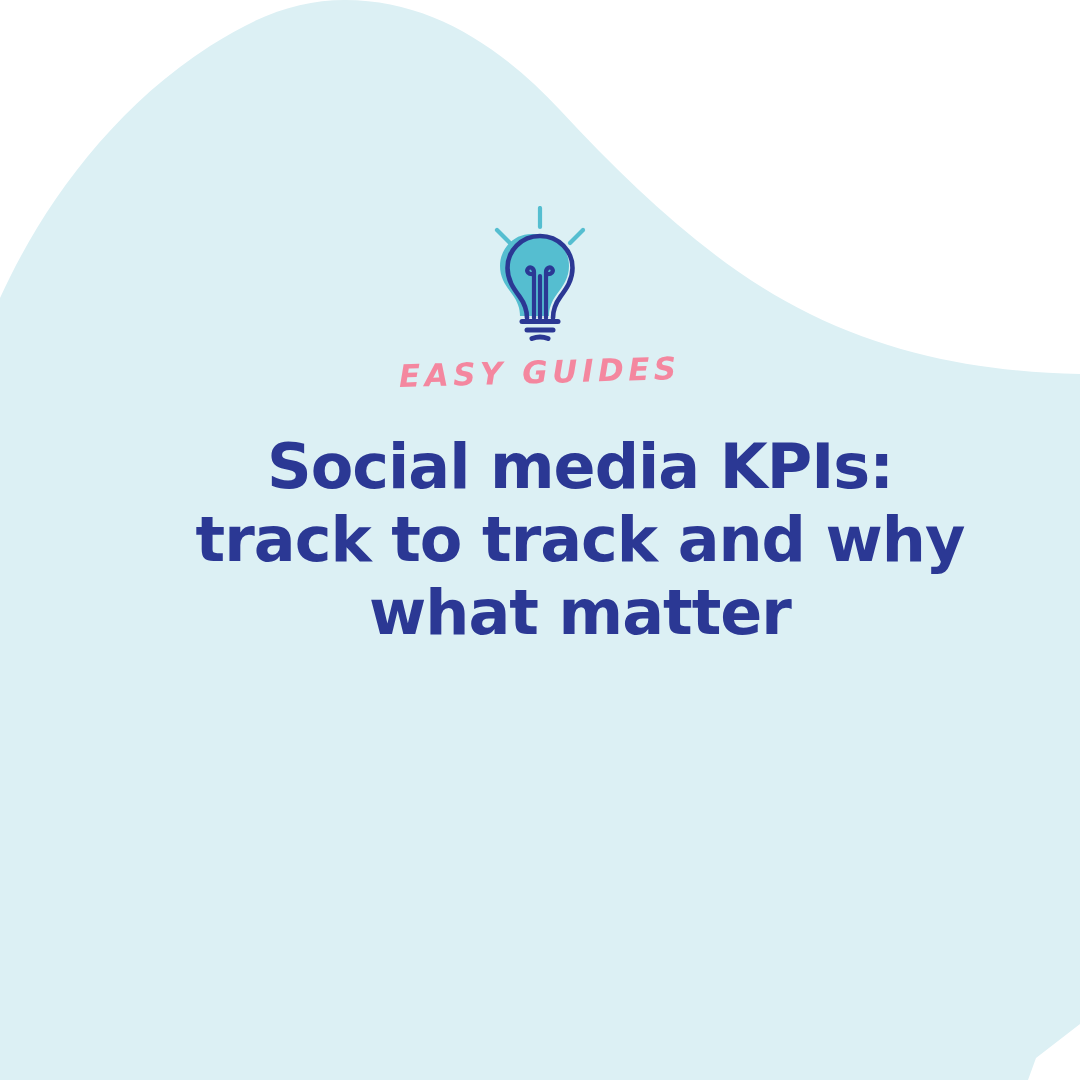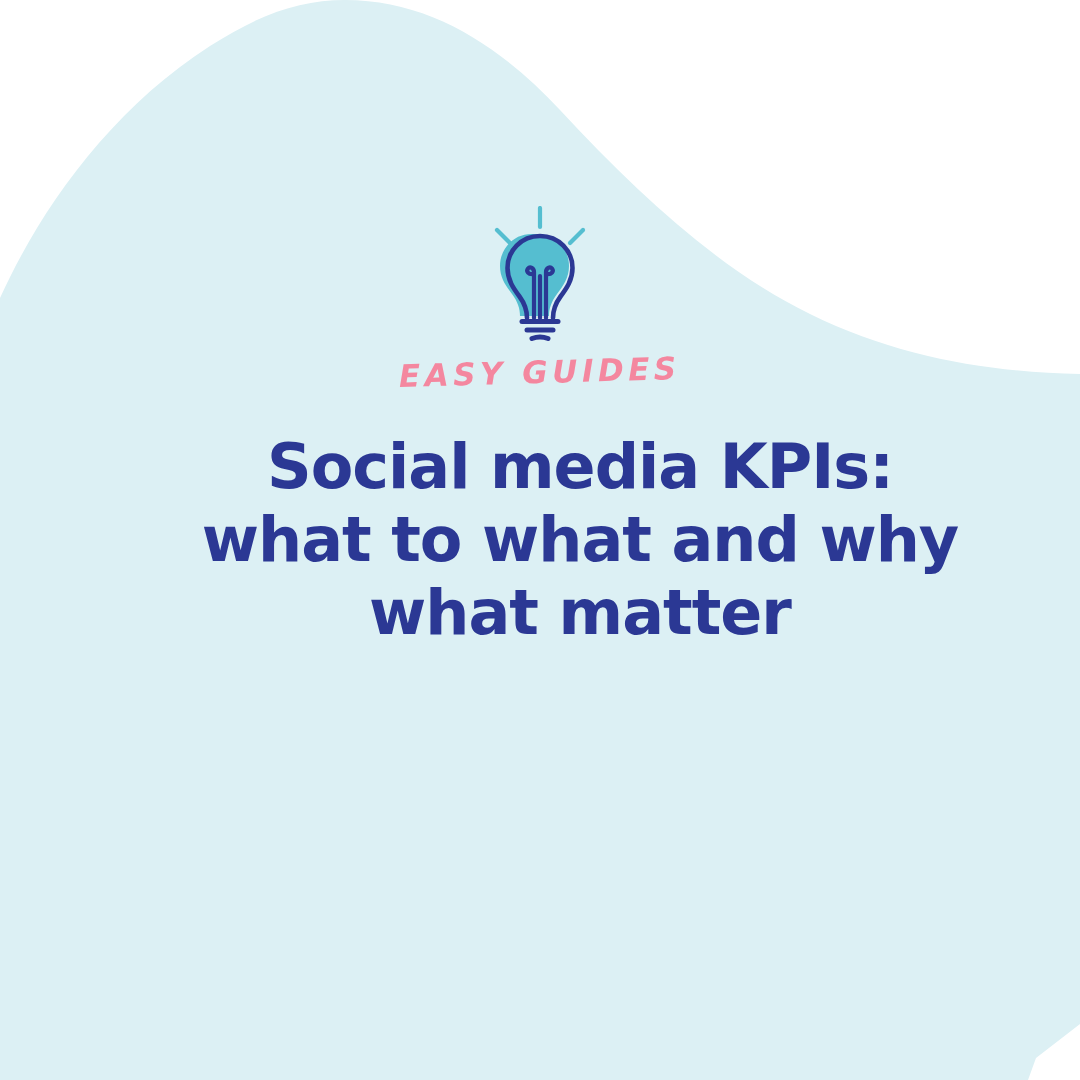--- a/index.html
+++ b/index.html
@@ -143,17 +143,17 @@
         <line x1="52" y1="124" x2="78" y2="124" stroke-width="5"></line>
         <path d="M 57,132.5 Q 65,129.5 73,132.5" stroke-width="5"></path>
       </g>
     </svg>
 
     <div id="brand-name">EASY GUIDES</div>
   </div>
 
   <div id="headline">
     <span class="hl-line">Social media KPIs:</span>
-    <span class="hl-line">what to what and why</span>
+    <span class="hl-line">track to track and why</span>
     <span class="hl-line">what matter</span>
   </div>
 
 </div>
 
 </body></html>

